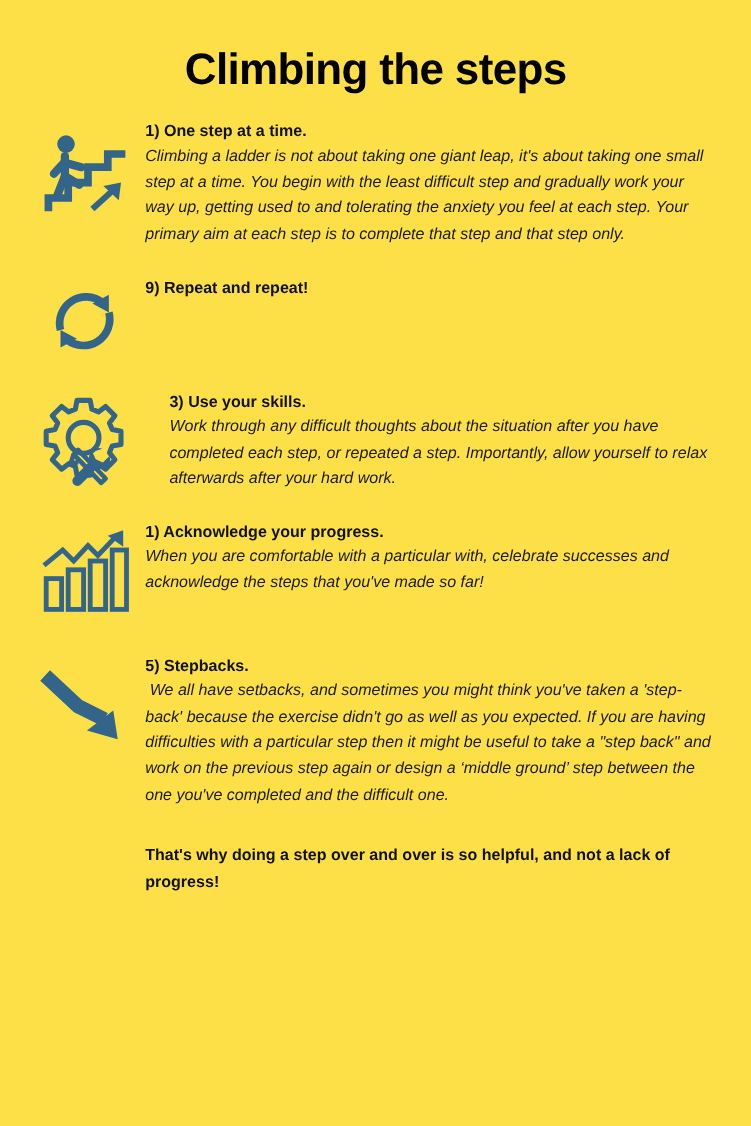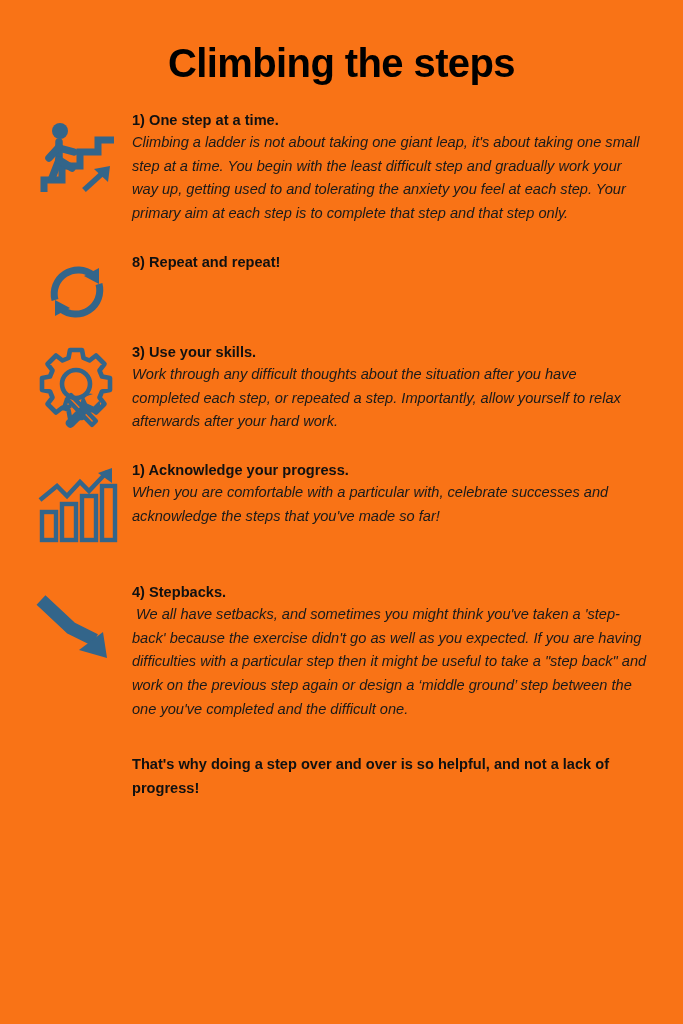--- a/index.html
+++ b/index.html
@@ -13,21 +13,21 @@
     width: 683px;
     height: 1024px;
     font-family: "Liberation Sans", sans-serif;
     color: #1a1a1a;
     overflow: hidden;
   }
   .page {
     position: relative;
     width: 683px;
     height: 1024px;
-    background: #f97316;
+    background: #fde047;
     padding: 0;
   }
 
   
   .page-title {
     margin: 0;
     padding-top: 42px;
     text-align: center;
     font-size: 40px;
     line-height: 1.05;
@@ -72,21 +72,21 @@
     font-size: 14.6px;
     line-height: 1.62;
     color: #1a1a1a;
     white-space: pre-wrap;
     font-style: italic;
   }
 
   
   .section.s1 { margin-top: 0px; justify-content: space-between; }
   .section.s2 { margin-top: 26px; }
-  .section.s3 { margin-top: 16px; }
+  .section.s3 { margin-top: 30px; gap: 22px; }
   .section.s4 { margin-top: 26px; }
   .section.s5 { margin-top: 36px; }
 
   .section.s1 .icon-cell { padding-top: 6px; }
   .section.s2 .icon-cell { padding-top: 6px; }
   .section.s3 .icon-cell { padding-top: 4px; }
   .section.s4 .icon-cell { padding-top: 6px; }
   .section.s5 .icon-cell { padding-top: 10px; }
 
   
@@ -149,21 +149,21 @@
 
             <path d="M12 42 A24 24 0 0 1 50 17"></path>
 
             <path d="M56 26 A24 24 0 0 1 18 51"></path>
           </g>
           <path d="M56 10 L56 26 L41 18 Z" fill="#33658a"></path>
           <path d="M12 58 L12 42 L27 50 Z" fill="#33658a"></path>
         </svg>
       </div>
       <div class="text-cell">
-        <p class="section-heading">8) Repeat and repeat!</p>
+        <p class="section-heading">9) Repeat and repeat!</p>
       </div>
     </div>
 
     <div class="section s3">
       <div class="icon-cell">
         <svg width="80" height="86" viewBox="0 0 80 86" aria-hidden="true">
           <g fill="none" stroke="#33658a" stroke-width="4.6" stroke-linejoin="round" stroke-linecap="round">
 
             <path d="M33 4 h12 l1.5 8 6 2.5 6.5-5 8.5 8.5 -5 6.5 2.5 6 8 1.5 v12 l-8 1.5 -2.5 6 5 6.5 -8.5 8.5 -6.5-5 -6 2.5 -1.5 8 h-12 l-1.5-8 -6-2.5 -6.5 5 -8.5-8.5 5-6.5 -2.5-6 -8-1.5 v-12 l8-1.5 2.5-6 -5-6.5 8.5-8.5 6.5 5 6-2.5 Z"></path>
 
@@ -212,21 +212,21 @@
     <div class="section s5">
       <div class="icon-cell">
         <svg width="88" height="78" viewBox="0 0 88 78" aria-hidden="true">
           <g fill="none" stroke="#33658a" stroke-width="13" stroke-linejoin="miter" stroke-linecap="butt">
             <path d="M8 8 L38 36 L62 48"></path>
           </g>
           <path d="M74 66 L46 58 L70 40 Z" fill="#33658a"></path>
         </svg>
       </div>
       <div class="text-cell">
-        <p class="section-heading">4) Stepbacks.</p>
+        <p class="section-heading">5) Stepbacks.</p>
         <p class="section-body"> We all have setbacks, and sometimes you might think you've taken a 'step-back' because the exercise didn't go as well as you expected. If you are having difficulties with a particular step then it might be useful to take a "step back" and work on the previous step again or design a ‘middle ground’ step between the one you've completed and the difficult one.</p>
       </div>
     </div>
 
   </div>
 
   <p class="closing">That's why doing a step over and over is so helpful, and not a lack of progress!</p>
 
 </div>
 

